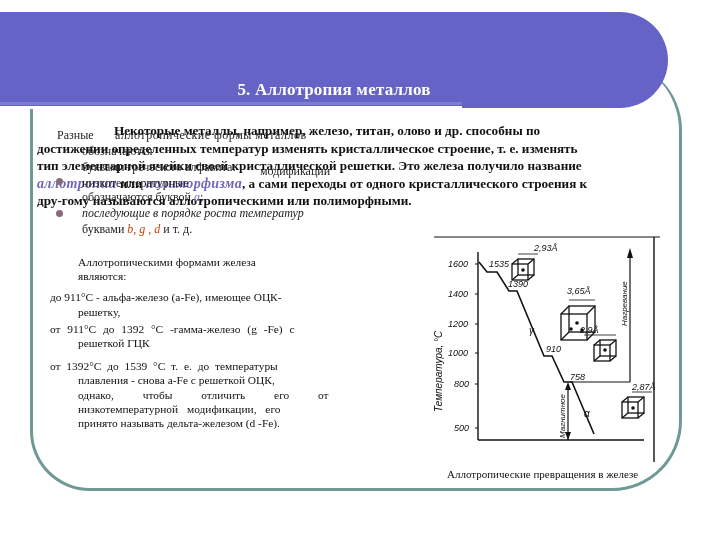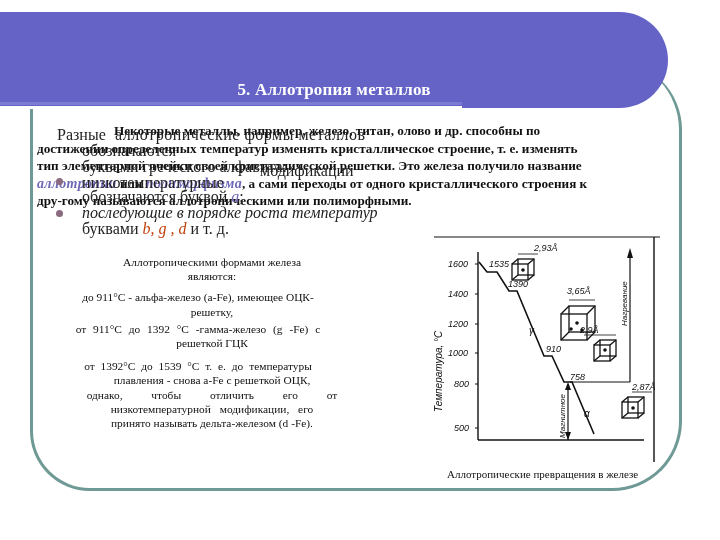--- a/index.html
+++ b/index.html
@@ -15,25 +15,25 @@
                  background: #6563c6; border-radius: 0 50px 50px 0; }
     .title-underline { position: absolute; left: 0; top: 94px; width: 462px; height: 3px; background: #ffffff; }
     .title-underline2 { position: absolute; left: 0; top: 90px; width: 462px; height: 3px; background: #7d7bd2; }
     .title-text { position: absolute; left: 0; top: 40px; width: 668px; text-align: center;
                   color: #ffffff; font-weight: bold; font-size: 17px; letter-spacing: 0.2px;
                   font-family: "Liberation Serif", serif; margin-top: 28px; }
     .main-para { position: absolute; left: 37px; top: 122px; width: 660px; font-size: 13.2px; line-height: 17.5px; }
     .main-para .line { display: block; white-space: nowrap; font-weight: bold; }
     .em-term { color: #6f68b8; font-style: italic; font-size: 14px; letter-spacing: 0.3px; }
 
-    .overlay { position: absolute; font-size: 16px; line-height: 14px; color: #222; white-space: nowrap; }
+    .overlay { position: absolute; font-size: 12px; line-height: 14px; color: #222; white-space: nowrap; }
     .bullet { position: absolute; width: 7px; height: 7px; border-radius: 50%; background: #8a6a7e; }
 
     .iron-block { position: absolute; left: 50px; top: 255px; width: 296px; font-size: 11.4px; line-height: 14.2px; }
-    .iron-block .row { display: block; text-align: center; }
+    .iron-block .row { display: block; }
     .iron-block .indent { padding-left: 28px; }
     .gr { font-style: italic; }
 
     
     .figure { position: absolute; left: 434px; top: 234px; width: 226px; height: 228px; }
     .caption { position: absolute; left: 440px; top: 468px; font-size: 11px; white-space: nowrap; margin-left: 7px; }
   </style>
 </head>
 <body>
 

